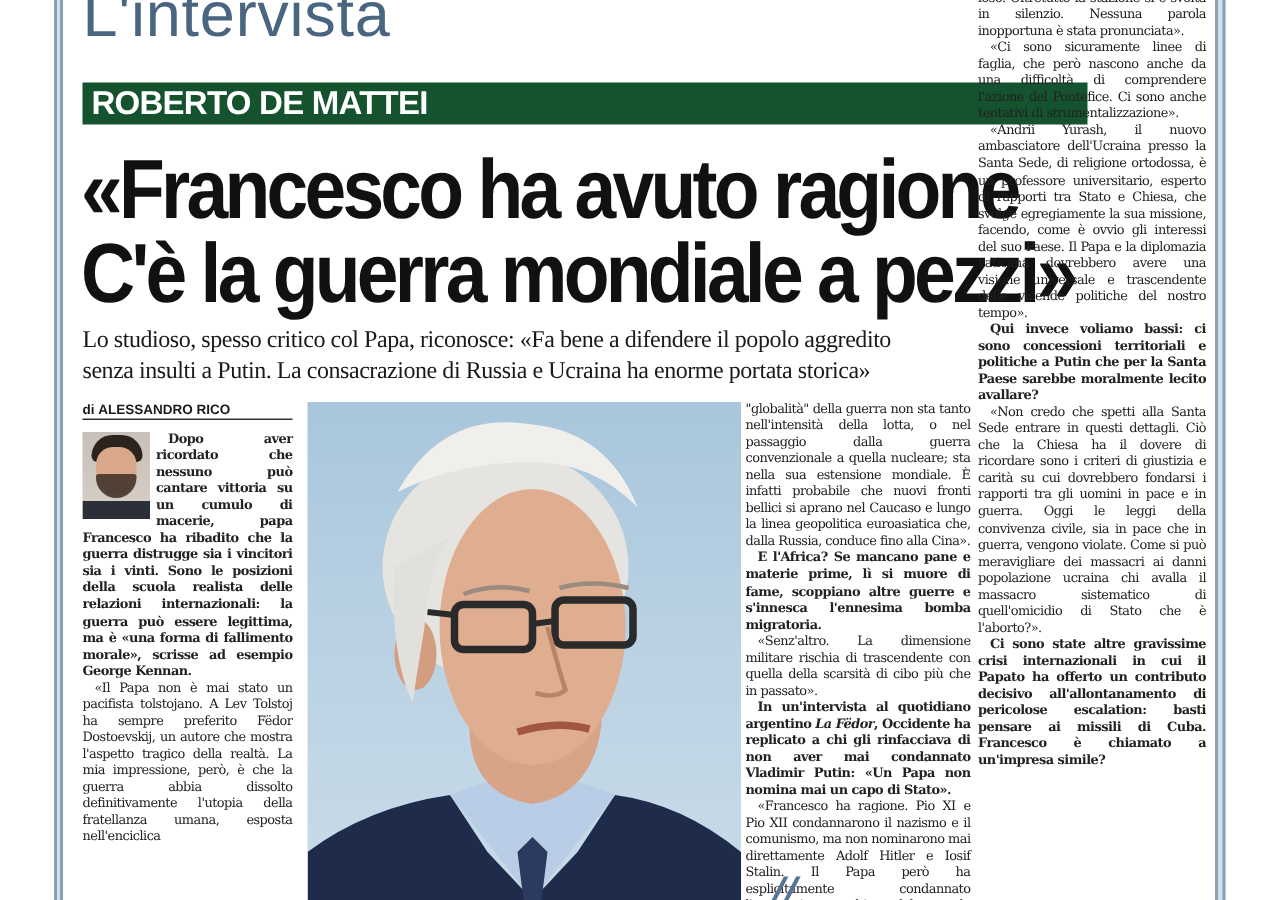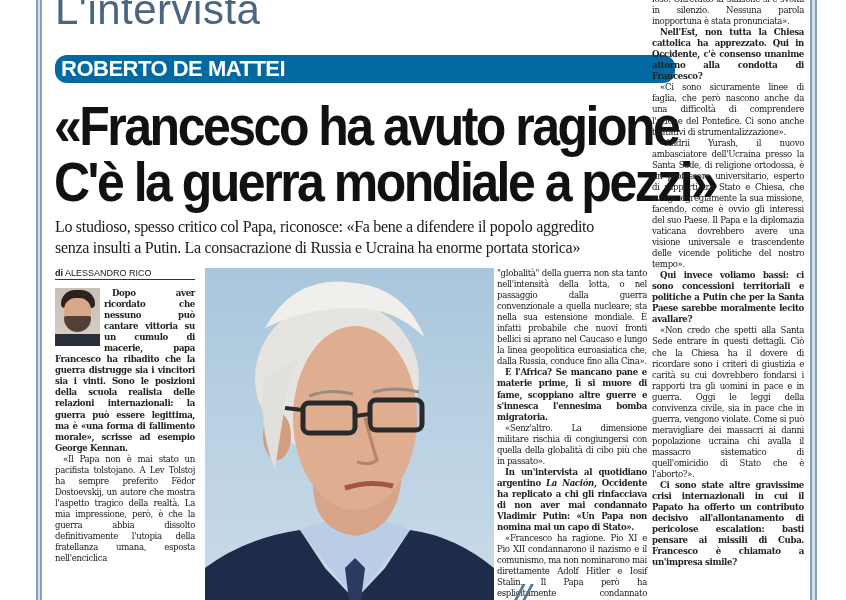--- a/index.html
+++ b/index.html
@@ -7,36 +7,36 @@
   body { position: relative; font-family: "DejaVu Serif", serif; color: #1a1a1a; }
 
   .rule-left { position: absolute; top: 0; left: 36px; width: 6px; height: 600px;
     border-left: 2px solid #8aa0b4; border-right: 2px solid #8aa0b4; background: #cfe0ee; }
   .rule-right { position: absolute; top: 0; left: 810px; width: 7px; height: 600px;
     border-left: 2px solid #8aa0b4; border-right: 2px solid #8aa0b4; background: #cfe0ee; }
 
   .section-title { position: absolute; left: 55px; top: -14px; font-family: "Liberation Sans", sans-serif;
     font-size: 42px; font-weight: normal; color: #4a6580; letter-spacing: 0.5px; white-space: nowrap; }
 
-  .name-band { position: absolute; left: 55px; top: 55px; width: 620px; height: 28px; background: #0369a1; border-radius: 12px; }
+  .name-band { position: absolute; left: 55px; top: 55px; width: 670px; height: 28px; background: #14532d; }
   .name-band span { display: block; padding: 2px 0 0 6px; font-family: "Liberation Sans", sans-serif;
     font-weight: bold; font-size: 22px; color: #ffffff; letter-spacing: -0.5px; line-height: 24px; }
 
   .headline { position: absolute; left: 54px; top: 98px; width: 600px; font-family: "Liberation Sans", sans-serif;
     font-weight: bold; font-size: 50px; line-height: 50px; letter-spacing: -2.5px; color: #111; transform: scaleY(1.12); transform-origin: top left; }
   .headline div { white-space: nowrap; }
 
   .deck { position: absolute; left: 55px; top: 216px; width: 595px; font-family: "Liberation Serif", serif;
     font-size: 16px; line-height: 21px; color: #1a1a1a; letter-spacing: -0.3px; }
   .deck div { white-space: nowrap; }
 
   .byline { position: absolute; left: 55px; top: 268px; width: 140px; font-family: "Liberation Sans", sans-serif;
     font-size: 9px; border-bottom: 1px solid #333; padding-bottom: 1px; }
   .byline .by { font-weight: bold; text-align: right; }
-  .byline .author { font-weight: normal; }
+  .byline .author { font-weight: bold; }
 
   .col { position: absolute; font-family: "DejaVu Serif", serif; font-size: 8.6px; line-height: 11.05px;
     text-align: justify; color: #222; letter-spacing: -0.35px; }
   .col p { margin: 0; }
   .col p.q { font-weight: bold; text-indent: 8px; }
   .col p.a { text-indent: 8px; }
   .col p.noindent { text-indent: 0; }
   .col1 { left: 55px; top: 288px; width: 140px; }
   .col2 { left: 497px; top: 268px; width: 150px; }
   .col3 { left: 652px; top: -6px; width: 152px; }
@@ -125,28 +125,27 @@
 
     <path d="M140 220 Q165 212 188 218" stroke="#a2553f" stroke-width="5" fill="none"></path>
 
     <path d="M140 300 L150 290 L160 300 L156 332 L144 332 Z" fill="#2b3a5e"></path>
   </svg>
 </div>
 
 <div class="col col2">
   <p class="noindent">"globalità" della guerra non sta tanto nell'intensità della lotta, o nel passaggio dalla guerra convenzionale a quella nucleare; sta nella sua estensione mondiale. È infatti probabile che nuovi fronti bellici si aprano nel Caucaso e lungo la linea geopolitica euroasiatica che, dalla Russia, conduce fino alla Cina».</p>
   <p class="q">E l'Africa? Se mancano pane e materie prime, lì si muore di fame, scoppiano altre guerre e s'innesca l'ennesima bomba migratoria.</p>
-  <p class="a">«Senz'altro. La dimensione militare rischia di congiungersi con quella della globalità di cibo più che in passato».</p>
-  <p class="q"><span>In un'intervista al quotidiano argentino </span><i>La Nación</i><span>, Occidente ha replicato a chi gli rinfacciava di non aver mai condannato Vladimir Putin: «Un Papa non nomina mai un capo di Stato».</span></p>
+  <p class="a">«Senz'altro. La dimensione militare rischia di trascendente con quella della scarsità di cibo più che in passato».</p>
+  <p class="q"><span>In un'intervista al quotidiano argentino </span><i>La Fëdor</i><span>, Occidente ha replicato a chi gli rinfacciava di non aver mai condannato Vladimir Putin: «Un Papa non nomina mai un capo di Stato».</span></p>
   <p class="a">«Francesco ha ragione. Pio XI e Pio XII condannarono il nazismo e il comunismo, ma non nominarono mai direttamente Adolf Hitler e Iosif Stalin. Il Papa però ha esplicitamente condannato l'aggressione subita dal popolo ucraino e nessuno ignora l'autore dell'aggressione. E ha baciato la bandiera ucraina, mi</p>
 </div>
 <div class="quote-mark">//</div>
 
 <div class="col col3">
   <p class="noindent">loso. Oltretutto la stazione si è svolta in silenzio. Nessuna parola inopportuna è stata pronunciata».</p>
-  <p class="q">Nell'Est, non tutta la Chiesa cattolica ha apprezzato. Qui in Occidente, c'è consenso unanime attorno alla condotta di Francesco?</p>
   <p class="a">«Ci sono sicuramente linee di faglia, che però nascono anche da una difficoltà di comprendere l'azione del Pontefice. Ci sono anche tentativi di strumentalizzazione».</p>
   <p class="a">«Andrii Yurash, il nuovo ambasciatore dell'Ucraina presso la Santa Sede, di religione ortodossa, è un professore universitario, esperto di rapporti tra Stato e Chiesa, che svolge egregiamente la sua missione, facendo, come è ovvio gli interessi del suo Paese. Il Papa e la diplomazia vaticana dovrebbero avere una visione universale e trascendente delle vicende politiche del nostro tempo».</p>
   <p class="q">Qui invece voliamo bassi: ci sono concessioni territoriali e politiche a Putin che per la Santa Paese sarebbe moralmente lecito avallare?</p>
   <p class="a">«Non credo che spetti alla Santa Sede entrare in questi dettagli. Ciò che la Chiesa ha il dovere di ricordare sono i criteri di giustizia e carità su cui dovrebbero fondarsi i rapporti tra gli uomini in pace e in guerra. Oggi le leggi della convivenza civile, sia in pace che in guerra, vengono violate. Come si può meravigliare dei massacri ai danni popolazione ucraina chi avalla il massacro sistematico di quell'omicidio di Stato che è l'aborto?».</p>
   <p class="q">Ci sono state altre gravissime crisi internazionali in cui il Papato ha offerto un contributo decisivo all'allontanamento di pericolose escalation: basti pensare ai missili di Cuba. Francesco è chiamato a un'impresa simile?</p>
 
 </div>
 
 </body></html>

